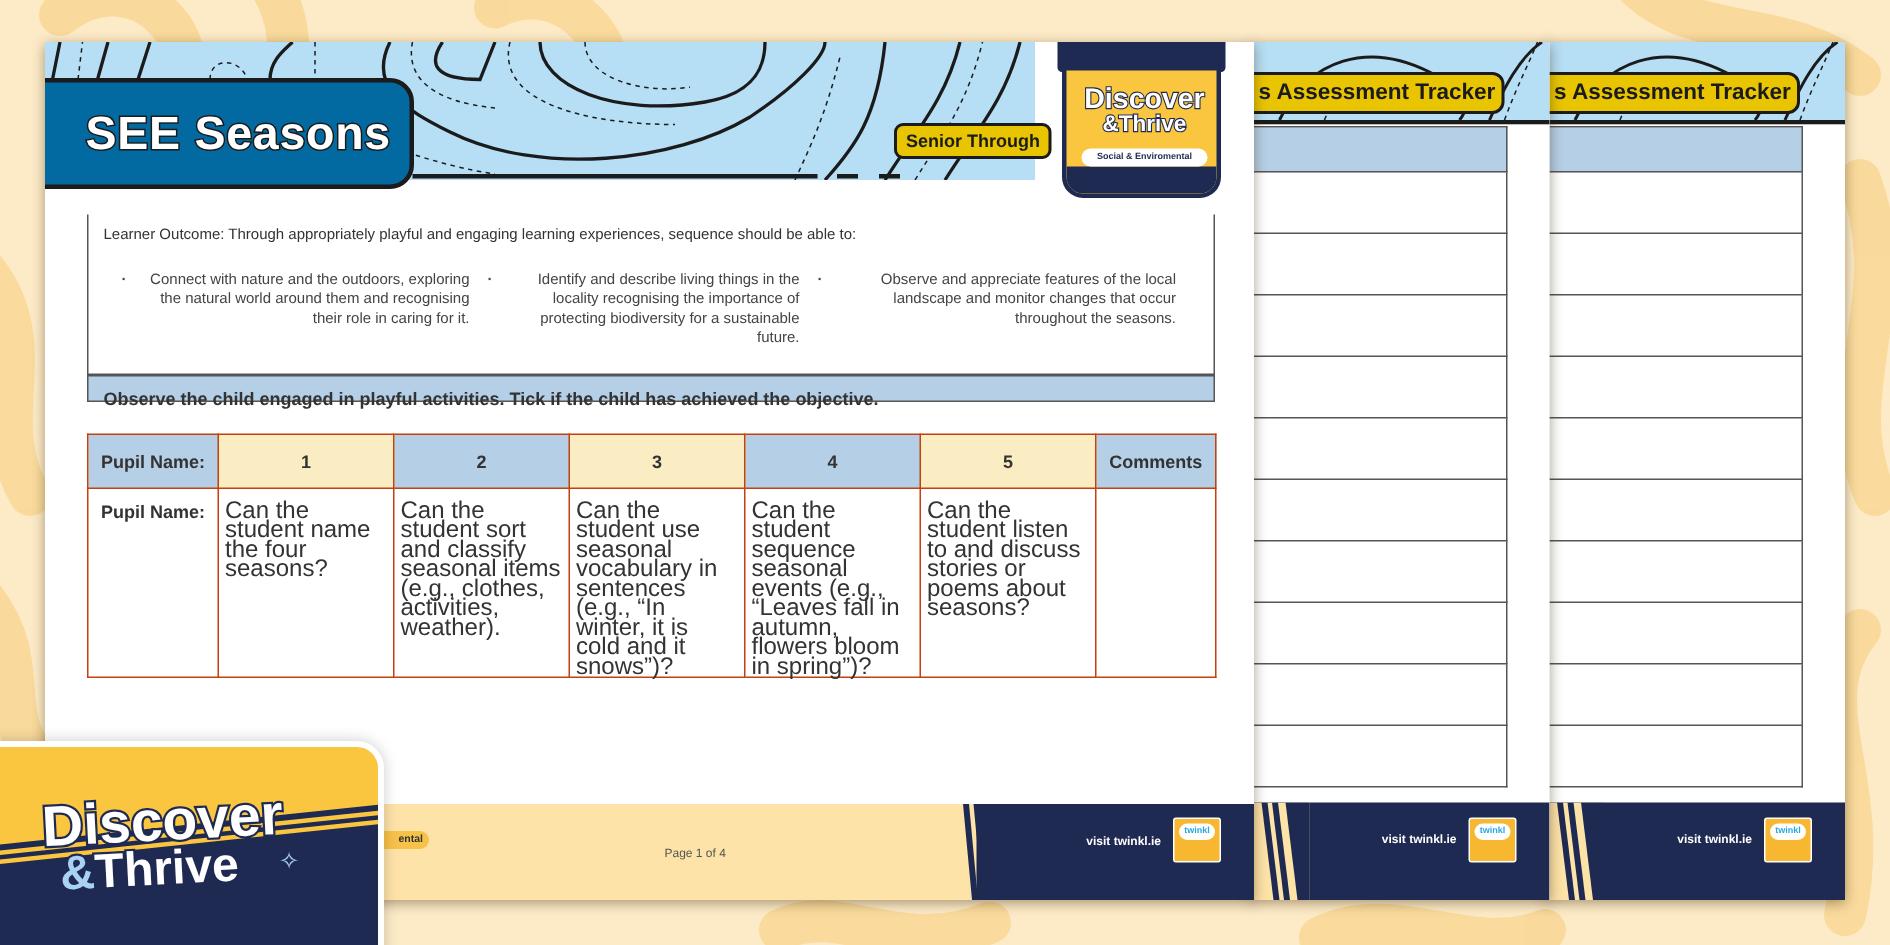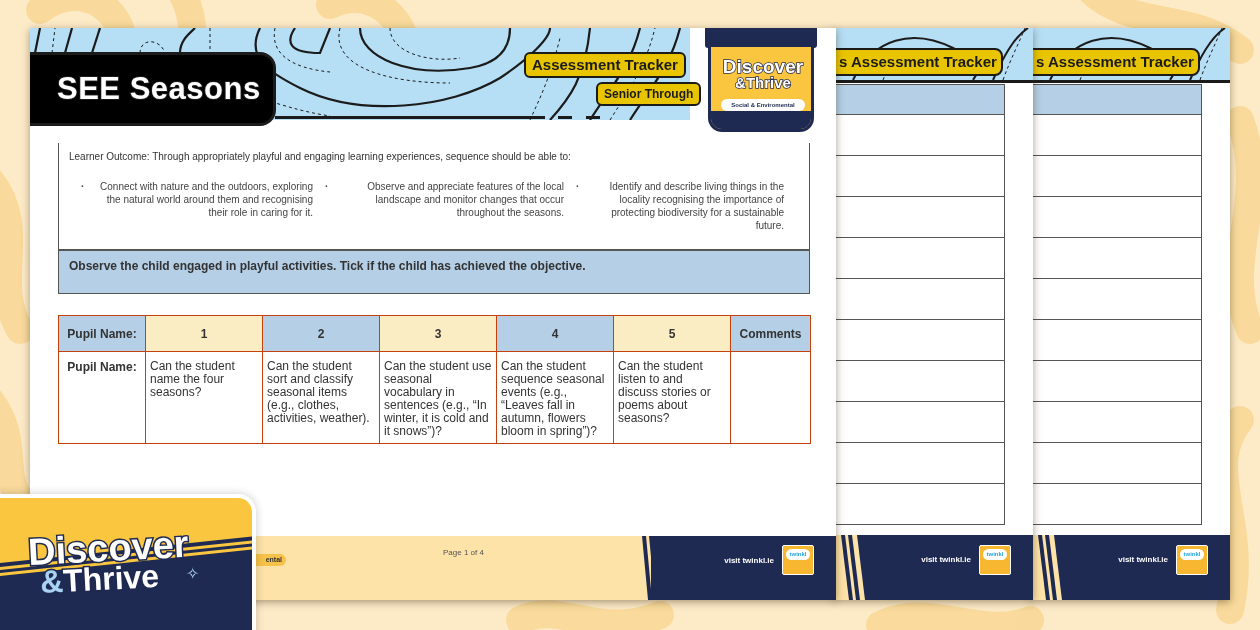--- a/index.html
+++ b/index.html
@@ -50,21 +50,21 @@
     padding-top: 3px;
   }
   .twinkl-badge .cloud {
     background: #fff; border-radius: 8px; width: 24px; height: 11px;
     font-size: 6px; font-weight: bold; color: #29a8e0; text-align: center; line-height: 11px;
   }
 
   
   .title-pill {
     position: absolute; left: -4px; top: 24px; width: 250px; height: 74px;
-    background: #000000; border: 3px solid #1b1b1b; border-radius: 0 16px 16px 0;
+    background: #0369a1; border: 3px solid #1b1b1b; border-radius: 0 16px 16px 0;
     display: flex; align-items: center; padding-left: 28px;
     z-index: 4;
   }
   .title-text {
     font-weight: 900; font-size: 31px; color: #ffffff; letter-spacing: 0.5px;
     -webkit-text-stroke: 2px #1b1b1b; paint-order: stroke fill;
   }
   .title-line { position: absolute; left: 245px; top: 88px; width: 270px; height: 3px; background: #1b1b1b; }
   .title-dash { position: absolute; top: 88px; height: 3px; width: 14px; background: #1b1b1b; }
 
@@ -117,38 +117,38 @@
     border: 1px solid #555; border-top: none; height: 107px; padding: 8px 10px; position: relative;
   }
   .outcome-intro { font-size: 10px; color: #333; }
   .bullets { display: flex; margin-top: 18px; }
   .bullet { font-size: 10px; color: #444; line-height: 13px; position: relative; padding-left: 24px; text-align: right; }
   .bullet::before { content: "·"; position: absolute; left: 12px; top: 0; font-weight: bold; }
   .bullet.b1 { width: 244px; }
   .bullet.b2 { width: 251px; }
   .bullet.b3 { width: 220px; }
   .observe {
-    margin-top: 0; height: 44px; background: #b4cfe6; border: 1px solid #555;
+    margin-top: 0; height: 18px; background: #b4cfe6; border: 1px solid #555;
     font-weight: bold; font-size: 12px; color: #333; padding-left: 10px; line-height: 30px;
   }
 
   .obj-table { margin-top: 21px; width: 752px; border-collapse: collapse; table-layout: fixed; }
   .obj-table th, .obj-table td { border: 1px solid #c2410c; }
   .obj-table th { height: 36px; font-size: 12px; font-weight: bold; color: #333; text-align: center; }
   .obj-table th.blue { background: #b4cfe6; }
   .obj-table th.yellow { background: #fbedc3; }
-  .obj-table td { height: 92px; vertical-align: top; font-size: 12px; color: #333; padding: 8px 4px 0 4px; line-height: 13px; }
+  .obj-table td { height: 92px; vertical-align: top; font-size: 16px; color: #333; padding: 8px 4px 0 4px; line-height: 13px; }
   .obj-table td.rowlabel { font-weight: bold; font-size: 12px; text-align: center; padding-top: 9px; }
 
   .footer-band {
     position: absolute; left: 0; bottom: 0; width: 100%; height: 64px; background: #fde3a8;
   }
   .footer-band .navy { position: absolute; right: 0; bottom: 0; width: 185px; height: 64px; background: #1f2a52; }
   .footer-band .stripes { position: absolute; right: 172px; bottom: 0; width: 22px; height: 64px; }
-  .pg-num { position: absolute; left: 385px; top: 12px; font-size: 8px; color: #555; padding-left: 28px; }
+  .pg-num { position: absolute; left: 385px; top: 28px; font-size: 8px; color: #555; padding-left: 28px; }
   .env-chip {
     position: absolute; left: 200px; top: 18px; height: 12px; width: 56px; background: #f7c24a;
     border-radius: 6px; font-size: 7px; font-weight: bold; color: #333; text-align: right; padding-right: 4px; line-height: 12px;
   }
 
   .corner-logo {
     position: absolute; left: -10px; top: 494px; width: 266px; height: 150px; z-index: 10;
     background: #fff; border-radius: 0 18px 0 0; padding: 4px 4px 0 0;
     box-shadow: 0 0 10px rgba(0,0,0,0.2);
   }
@@ -351,40 +351,39 @@
     </svg>
   </div>
 
   <div class="title-pill">
     <span class="title-text">SEE Seasons</span>
   </div>
   <div class="title-line"></div>
   <div class="title-dash" style="left:528px;"></div>
   <div class="title-dash" style="left:556px;"></div>
 
-  <div class="tracker-pill">Assessment Tracker</div>
   <div class="grade-pill">Senior Through</div>
 
   <div class="logo-tab">
     <div class="navy-top"></div>
     <div class="body">
       <div class="navy-band"></div>
       <div class="logo-word1">Discover</div>
       <div class="logo-word2">&amp;Thrive</div>
       <div class="logo-sub">Social &amp; Enviromental</div>
     </div>
   </div>
 
   <div class="content">
     <div class="outcome">
       <div class="outcome-intro">Learner Outcome: Through appropriately playful and engaging learning experiences, sequence should be able to:</div>
       <div class="bullets">
         <div class="bullet b1">Connect with nature and the outdoors, exploring the natural world around them and recognising their role in caring for it.</div>
+        <div class="bullet b3">Identify and describe living things in the locality recognising the importance of protecting biodiversity for a sustainable future.</div>
         <div class="bullet b2">Observe and appreciate features of the local landscape and monitor changes that occur throughout the seasons.</div>
-        <div class="bullet b3">Identify and describe living things in the locality recognising the importance of protecting biodiversity for a sustainable future.</div>
       </div>
     </div>
     <div class="observe">Observe the child engaged in playful activities. Tick if the child has achieved the objective.</div>
 
     <table class="obj-table">
       <colgroup>
         <col style="width:87px">
           <col style="width:117px">
           <col style="width:117px">
           <col style="width:117px">

